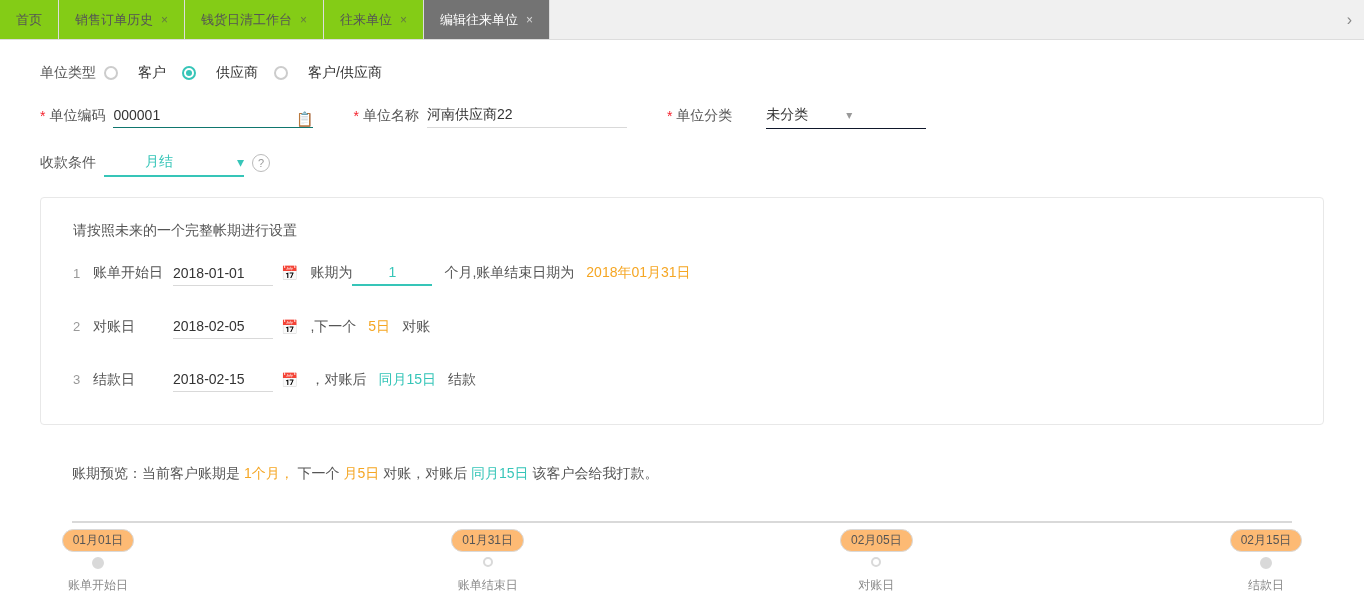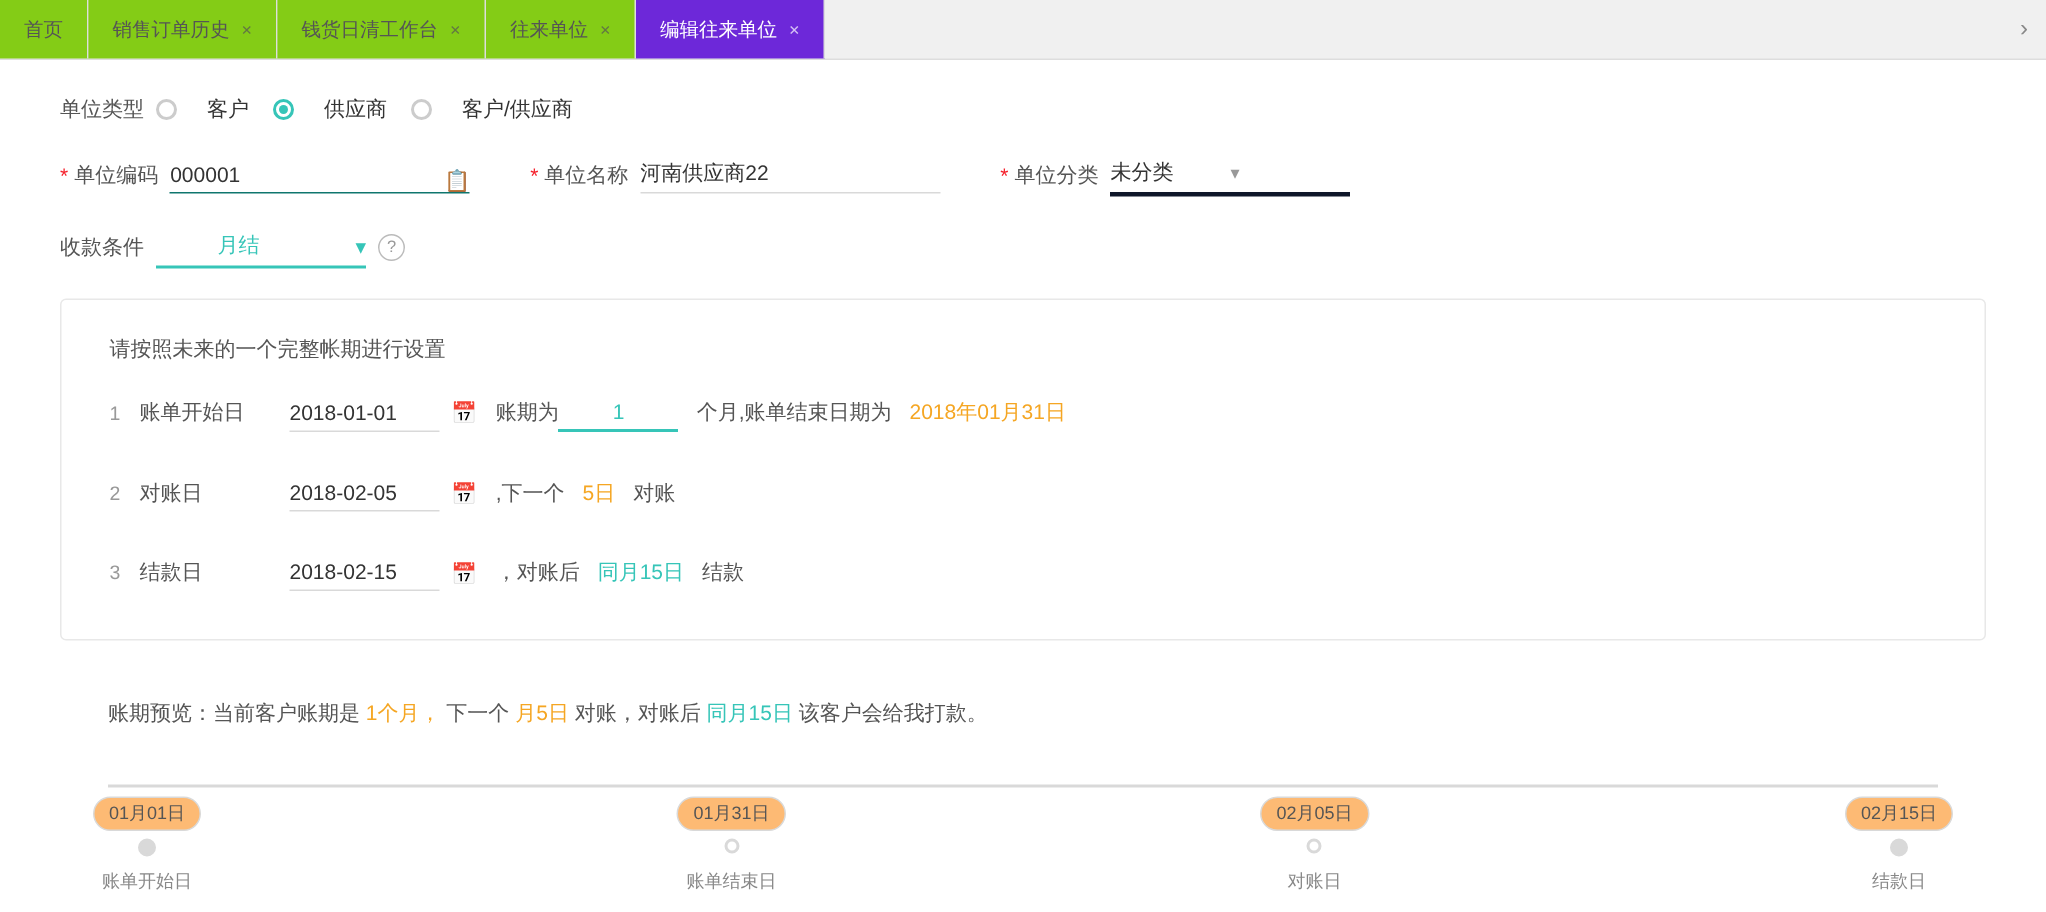--- a/index.html
+++ b/index.html
@@ -20,21 +20,21 @@
       padding: 0 16px;
       height: 100%;
       cursor: pointer;
       font-size: 13px;
       color: #555;
       border-right: 1px solid #ddd;
       white-space: nowrap;
       background: #84cc16;
     }
     .tab.active {
-      background: #6d28d9;
+      background: #737373;
       color: #fff;
     }
     .tab .close-icon {
       margin-left: 8px;
       font-size: 12px;
       opacity: 0.7;
     }
     .tab-more {
       margin-left: auto;
       padding: 0 12px;
@@ -125,24 +125,25 @@
       font-size: 14px;
       flex: 1;
       padding: 4px 0;
       color: #333;
     }
 
     
     .form-select {
       display: flex;
       align-items: center;
-      border-bottom: 3px solid #0f172a;
+      border-bottom: 1px solid #0f172a;
       padding: 4px 0;
       width: 160px;
       cursor: pointer;
+      margin-left: 26px;
     }
     .form-select span {
       flex: 1;
       color: #333;
     }
     .form-select .chevron {
       color: #999;
       font-size: 12px;
     }
 
@@ -216,21 +217,20 @@
       color: #555;
     }
     .setting-date-input {
       border: none;
       border-bottom: 1px solid #d9d9d9;
       padding: 4px 0;
       font-size: 14px;
       outline: none;
       color: #333;
       width: 100px;
-      margin-left: 20px;
     }
     .setting-desc {
       color: #555;
       margin-left: 12px;
     }
     .highlight-orange {
       color: #f5a623;
       font-weight: 500;
     }
     .highlight-teal {

